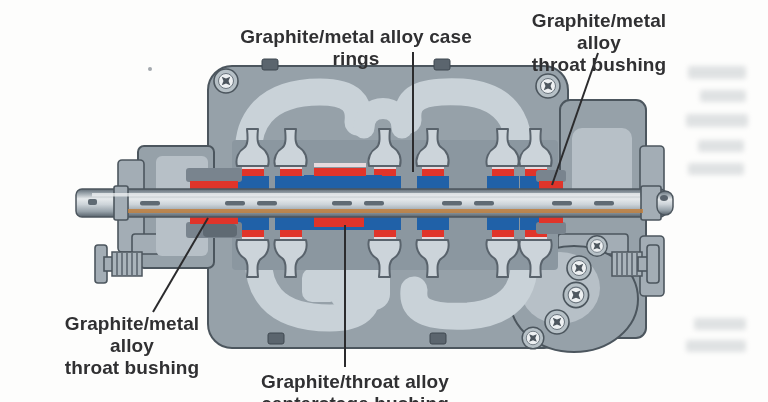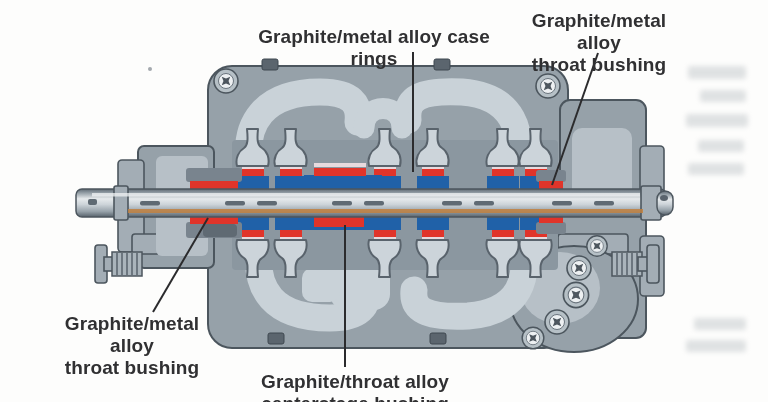--- a/index.html
+++ b/index.html
@@ -36,21 +36,21 @@
   .rib-line{stroke:#6c767f;stroke-width:2;}
   .ghost{fill:#9aa3a9;opacity:.3;filter:blur(2.5px);}
 
   
   .diagram-label{
     position:absolute;
     font-size:19px;font-weight:bold;line-height:1.15;
     color:var(--label_text,#303032);
     text-align:center;letter-spacing:.1px;
   }
-  .label-case-rings{left:244px;top:26px;width:260px;}
+  .label-case-rings{left:226px;top:26px;width:260px;}
   .label-throat-top{left:509px;top:10px;width:180px;}
   .label-throat-bottom{left:42px;top:313px;width:180px;}
   .label-centerstage{left:205px;top:371px;width:300px;}
 </style>
 </head>
 <body>
 
 <div class="figure-wrap">
 
   <svg width="768" height="402" viewBox="0 0 768 402">

